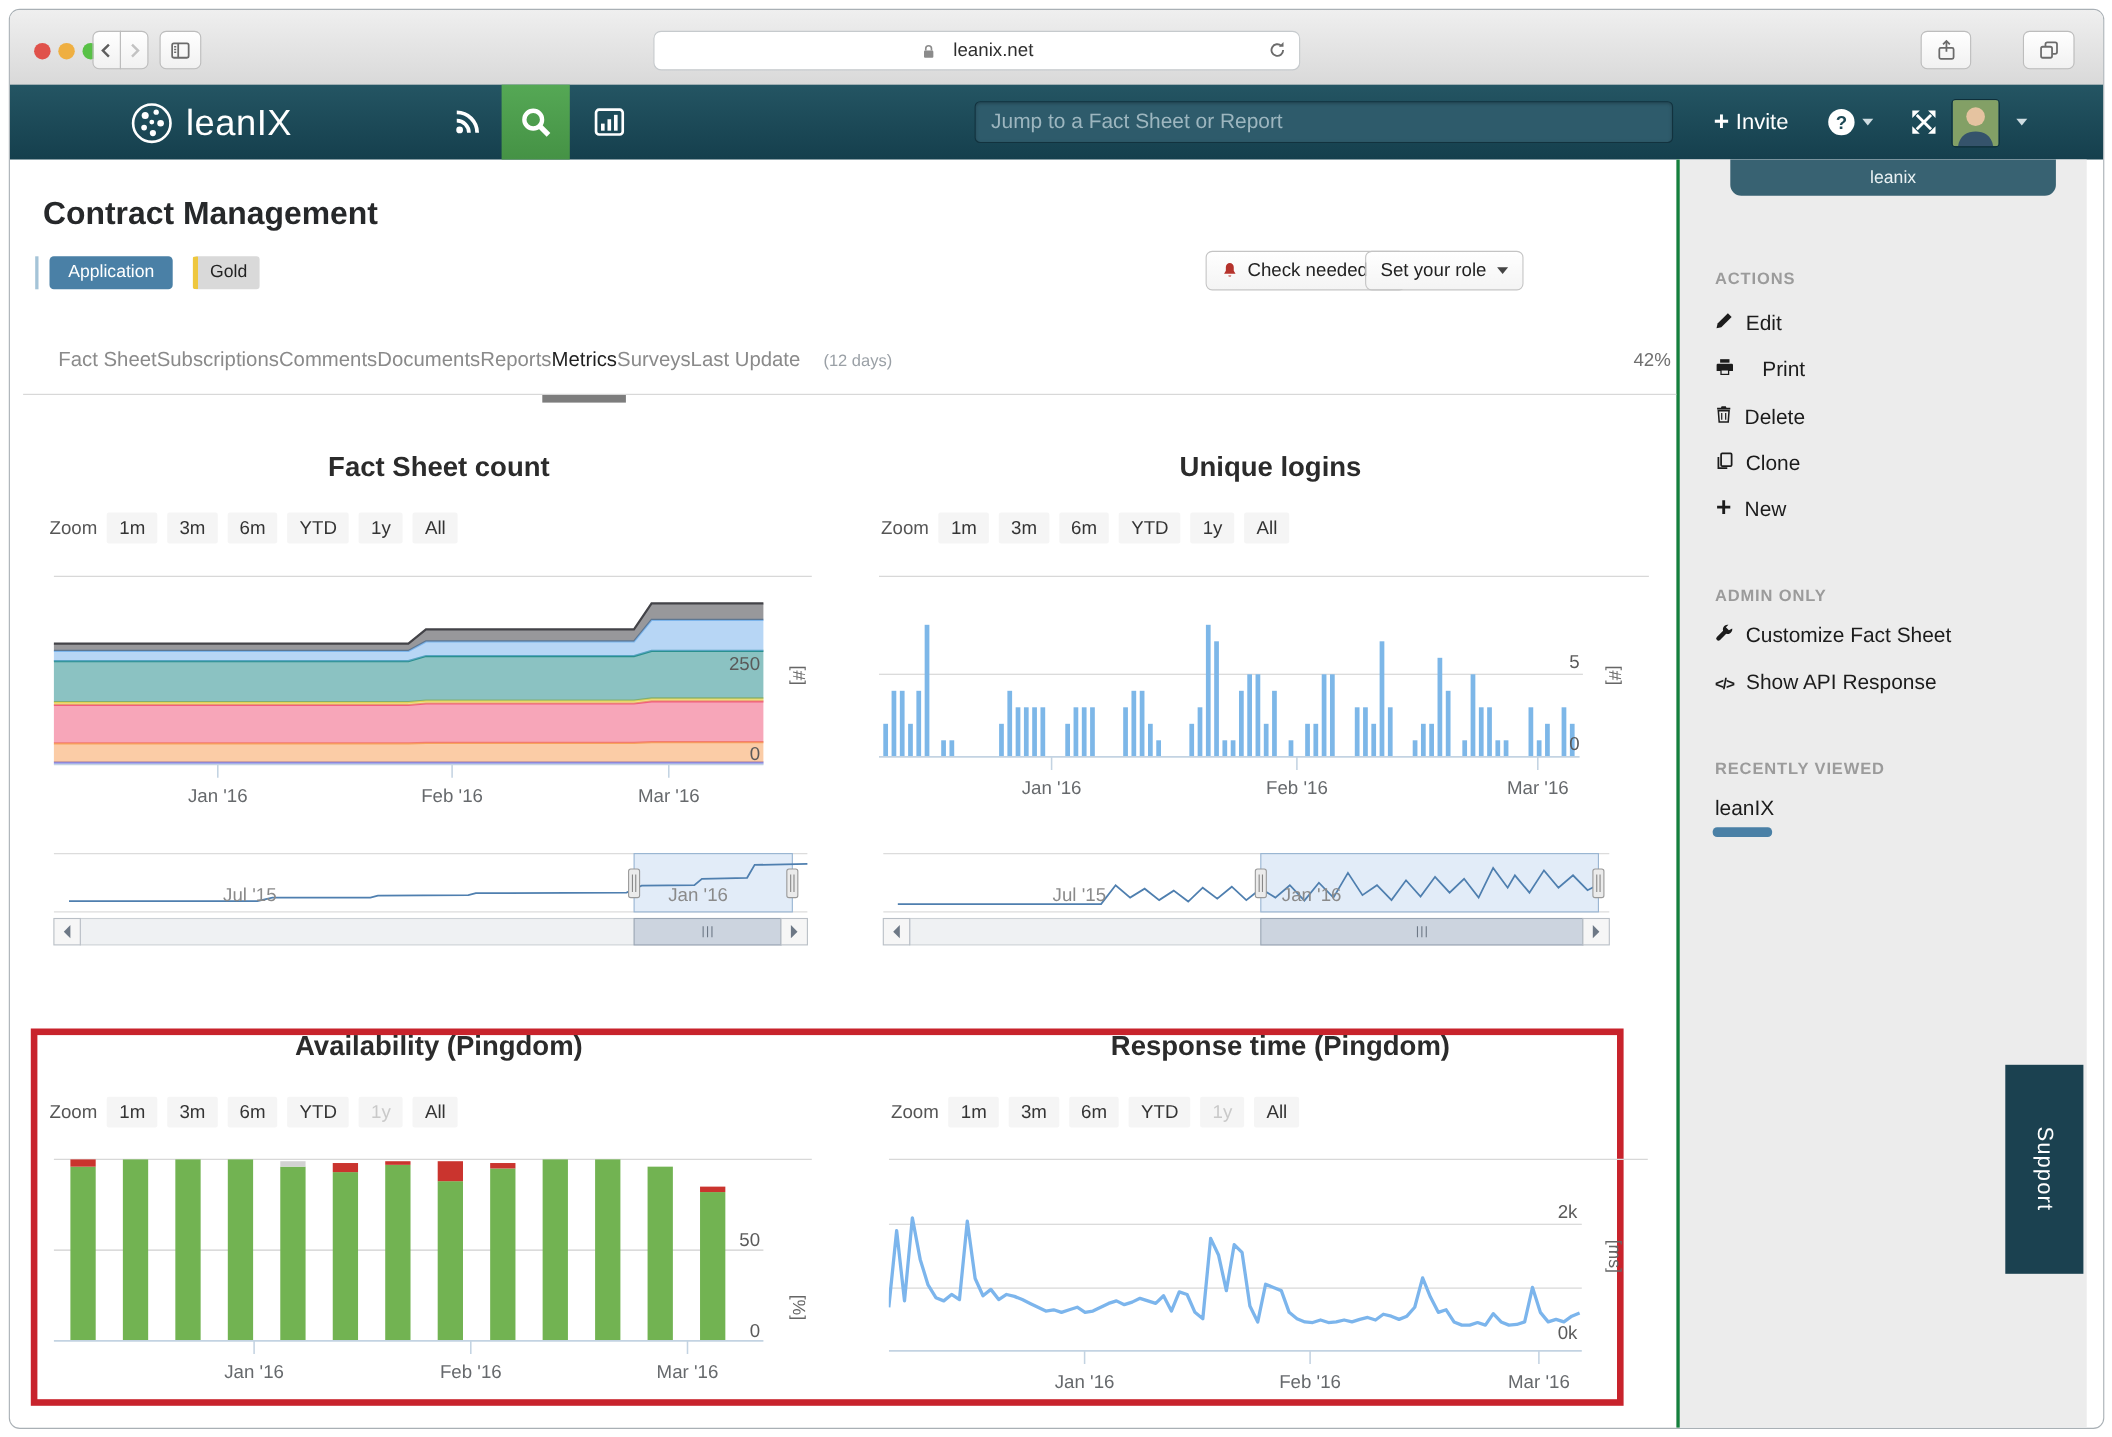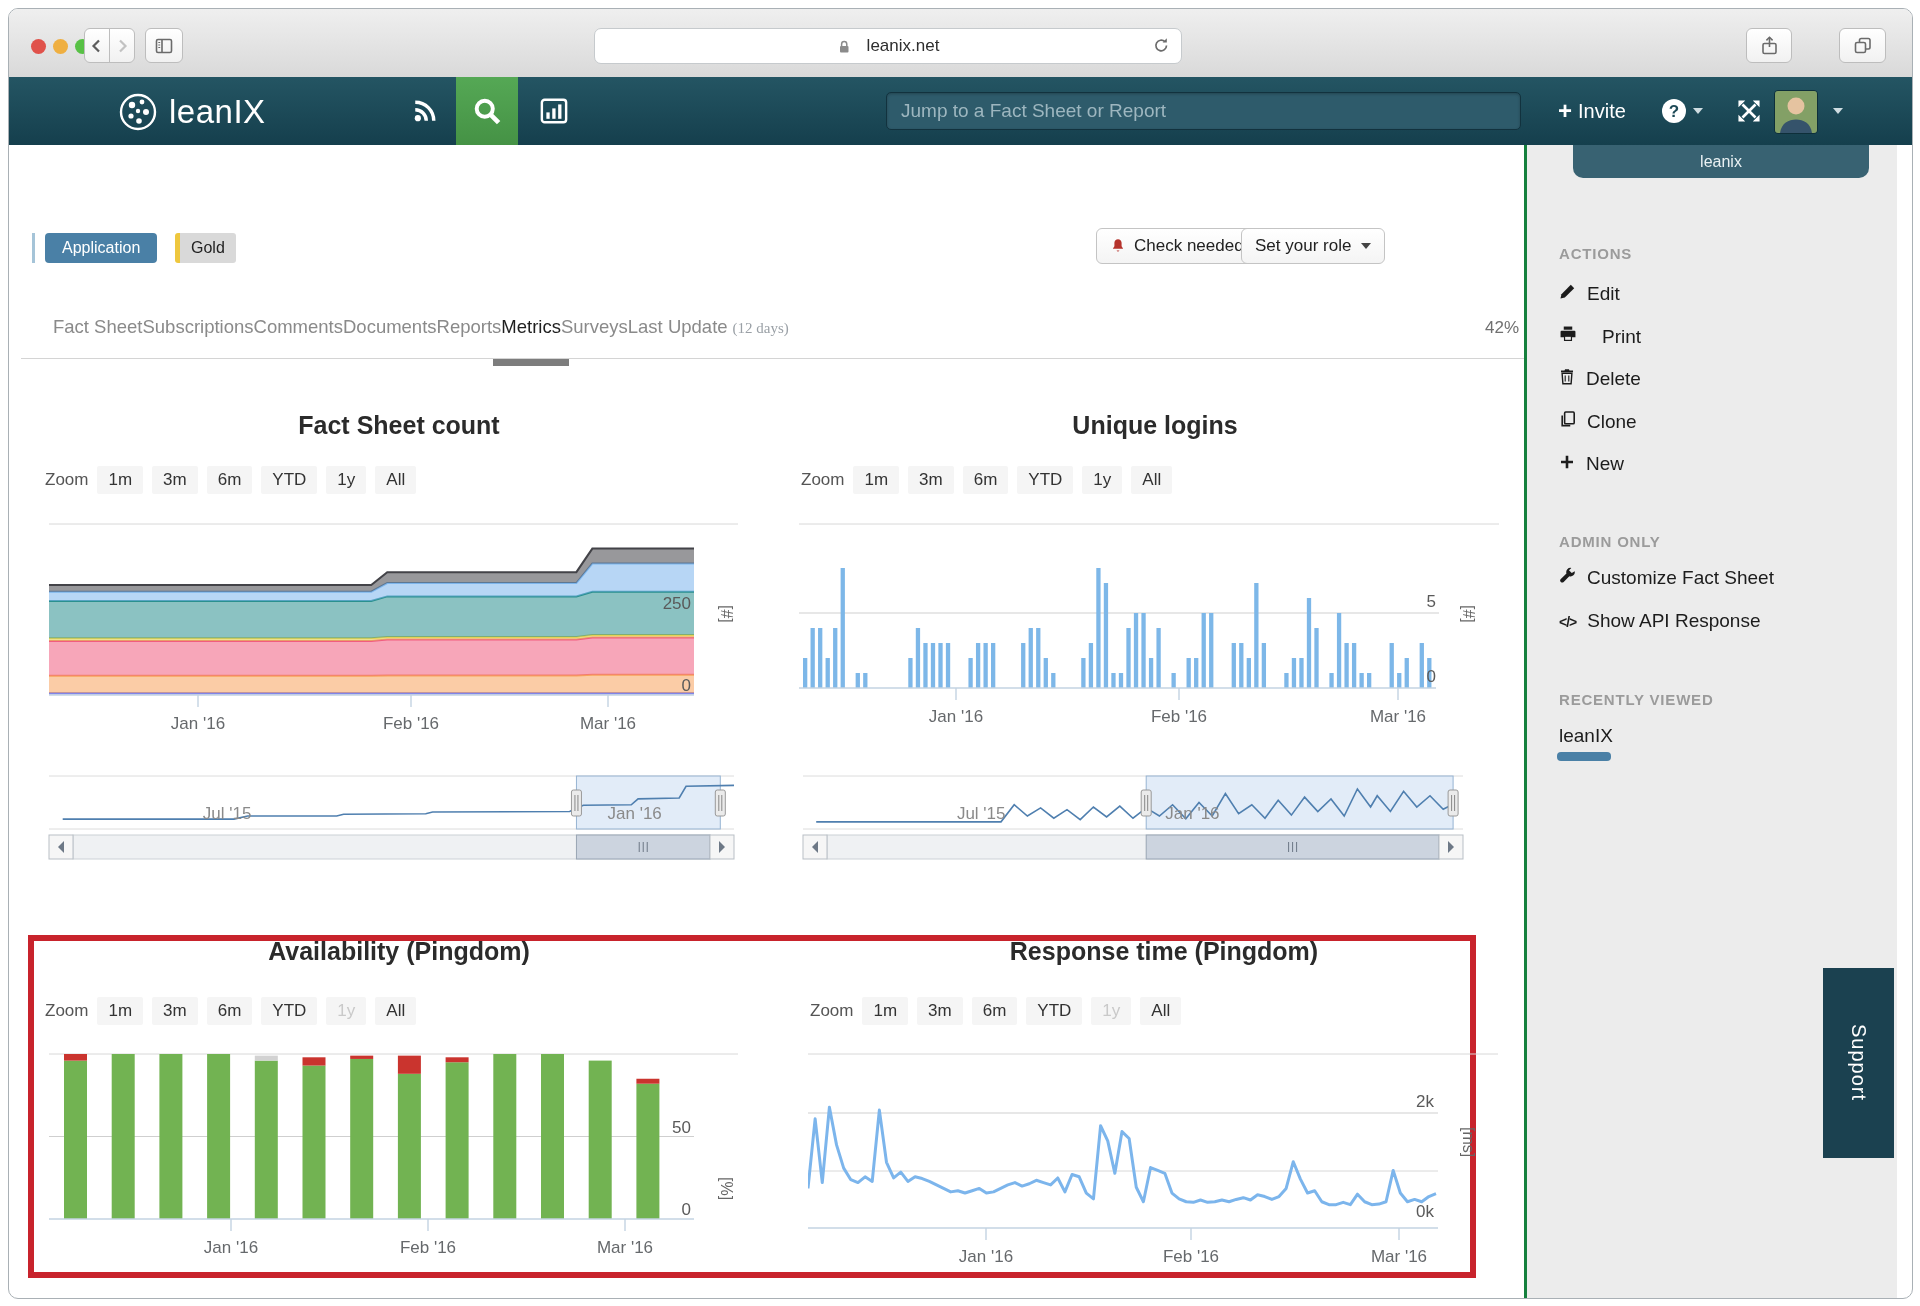--- a/index.html
+++ b/index.html
@@ -63,21 +63,21 @@
     font-size:16px;border-radius:3px;border-left:5px solid #eec73e;display:flex;align-items:center;padding:0 11px;}
   .hbtn{position:absolute;top:219px;height:36px;background:linear-gradient(#fff,#f4f4f4);
     border:1px solid #c4c4c4;border-radius:6px;box-sizing:border-box;display:flex;align-items:center;
     gap:8px;font-size:17px;color:#222;padding:0 13px;cursor:pointer;}
   .hbtn .caret{border-top-color:#444;margin-left:2px;}
   
   .tabs{position:absolute;left:44px;top:307px;display:flex;font-size:18.5px;color:#8a8a8a;}
   .tab{position:relative;cursor:pointer;padding-bottom:20px;}
   .tab.active{color:#1f1f1f;}
   .tab.active::after{content:"";position:absolute;left:-8px;right:-8px;bottom:-8px;height:7px;background:#7d7d7d;}
-  .tab .suffix{font-size:15px;color:#9aa0a6;margin-left:5px;font-family:Liberation Serif, serif;}
+  .tab .suffix{font-size:15px;color:#9aa0a6;margin-left:21px;}
   .tabs-line{position:absolute;left:12px;top:349px;width:1503px;height:1px;background:#d4d4d4;}
   .progress{position:absolute;left:1455px;top:309px;width:55px;text-align:right;font-size:17px;color:#707070;}
   
   .chart{position:absolute;width:712px;text-align:center;}
   .chart h2{margin:0;font-size:25px;font-weight:bold;color:#2b2b2b;}
   .zoomrow{position:absolute;left:2px;display:flex;align-items:center;gap:9px;font-size:17px;color:#555;}
   .zbtn{background:#f5f5f5;color:#333;padding:4px 11px;border-radius:2px;cursor:pointer;}
   .zbtn.disabled{color:#c9c9c9;cursor:default;}
   .plot,.nav{position:absolute;left:0;}
   .redbox{position:absolute;left:19px;top:926px;width:1448px;height:343px;
@@ -277,20 +277,21 @@
     <div id="recent-list">
         <div class="recent-link" style="top: 580px;">leanIX</div>
         <div class="recent-bar" style="top: 607px;"></div>
       </div>
   </div>
 
   <div class="support">
     <span>Support</span>
   </div>
 
+  <h1 class="pagetitle">Contract Management</h1>
   <div class="fs-tick"></div>
   <div class="badge-app">
     <span>Application</span>
   </div>
   <div class="badge-gold">
     <span>Gold</span>
   </div>
 
   <div class="hbtn" style="left:1087px">
     <svg width="16" height="16" viewBox="0 0 16 16">

